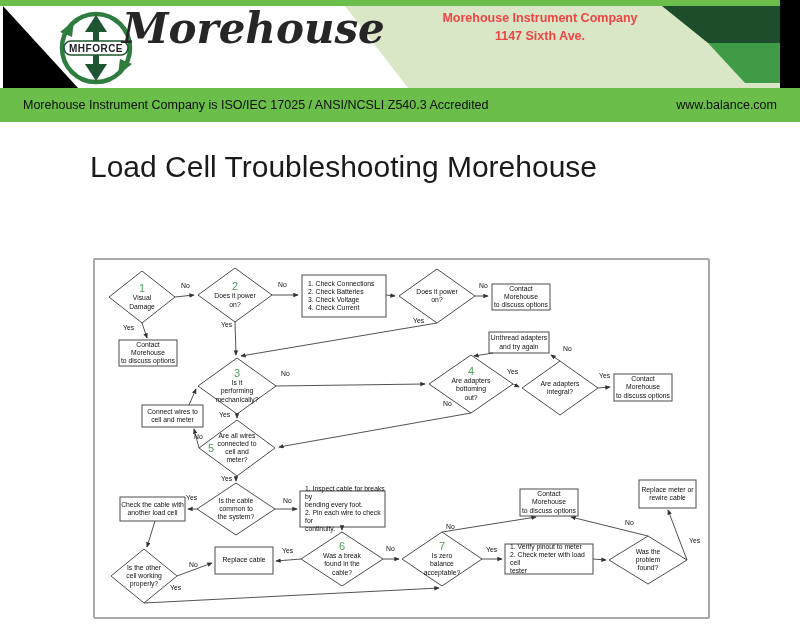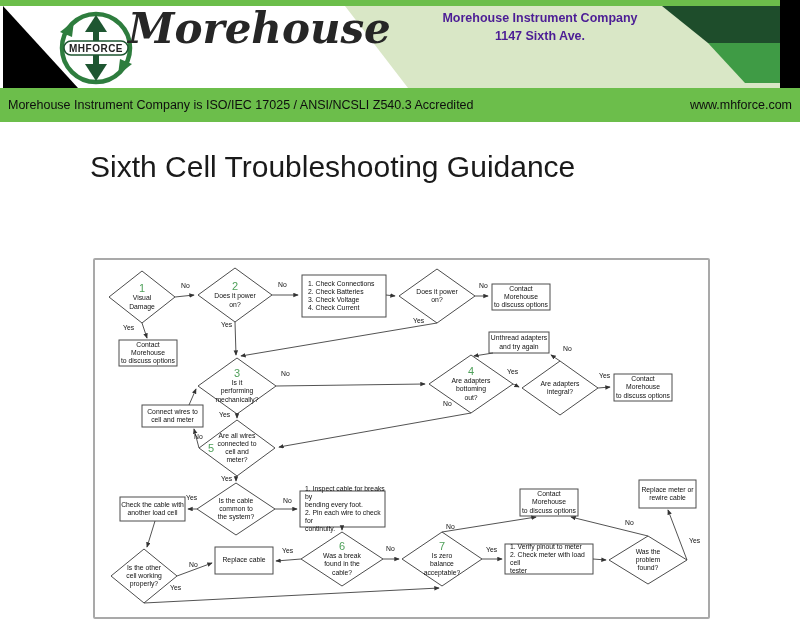--- a/index.html
+++ b/index.html
@@ -1,29 +1,29 @@
 <!DOCTYPE html>
 <html><head>
 <meta charset="utf-8">
 <style>
   html,body{margin:0;padding:0;background:#fff;}
   .page{position:relative;width:800px;height:628px;background:#fff;overflow:hidden;
         font-family:"Liberation Sans",sans-serif;color:#111;}
   
   .hdr{position:absolute;left:0;top:0;width:800px;height:122px;}
   .hdr svg{position:absolute;left:0;top:0;}
-  .brand-script{position:absolute;left:128px;top:8px;font-family:"DejaVu Serif",serif;
+  .brand-script{position:absolute;left:122px;top:8px;font-family:"DejaVu Serif",serif;
         font-style:italic;font-weight:bold;font-size:42px;color:#262626;line-height:1;}
   .tagline{position:absolute;left:138px;top:59px;width:207px;height:16px;background:#2d6b3c;
         color:#fff;font-size:8px;letter-spacing:1.6px;display:flex;align-items:center;
         justify-content:center;white-space:nowrap;}
   .addr{position:absolute;left:380px;top:9px;width:320px;text-align:center;font-size:12.5px;
-        line-height:18px;color:#4c1d95;font-weight:bold;}
+        line-height:18px;color:#ef4444;font-weight:bold;}
   .greenbar{position:absolute;left:0;top:88px;width:800px;height:34px;background:#6cbe4b;
-        display:flex;align-items:center;justify-content:space-between;padding:0 8px;
+        display:flex;align-items:center;justify-content:space-between;padding:0 23px;
         box-sizing:border-box;font-size:12.5px;color:#0e0e0e;}
   
   .title{position:absolute;left:90px;top:150px;font-size:30px;font-weight:400;color:#1a1a1a;}
   
   .chart{position:absolute;left:93px;top:258px;width:613px;height:357px;border:2px solid #a9a9a9;
         border-radius:2px;background:#fff;}
   .chart svg{position:absolute;left:0;top:0;}
   .fnode{position:absolute;display:flex;flex-direction:column;align-items:center;
         justify-content:center;text-align:center;font-size:6.8px;line-height:1.18;color:#111;
         white-space:pre-line;}
@@ -60,25 +60,25 @@
         <text x="96" y="52" text-anchor="middle" font-size="10" font-weight="bold" fill="#222" letter-spacing="0.5">MHFORCE</text>
       </g>
     </svg>
     <div class="brand-script">Morehouse</div>
     <div class="addr">
       <div>Morehouse Instrument Company</div>
       <div>1147 Sixth Ave.</div>
     </div>
     <div class="greenbar">
       <span>Morehouse Instrument Company is ISO/IEC 17025 / ANSI/NCSLI Z540.3 Accredited</span>
-      <span>www.mhforce.com</span>
+      <span>www.balance.com</span>
     </div>
   </div>
 
-  <div class="title">Sixth Cell Troubleshooting Guidance</div>
+  <div class="title">Load Cell Troubleshooting Morehouse</div>
 
   <div class="chart">
     <svg width="613" height="357" viewBox="0 0 613 357">
       <defs>
         <marker id="arw" markerWidth="8" markerHeight="8" refX="5.2" refY="2.5" orient="auto">
           <path d="M0,0 L6,2.5 L0,5 z" fill="#333"></path>
         </marker>
       </defs>
 
       <g fill="#ffffff" stroke="#4d4d4d" stroke-width="1">

